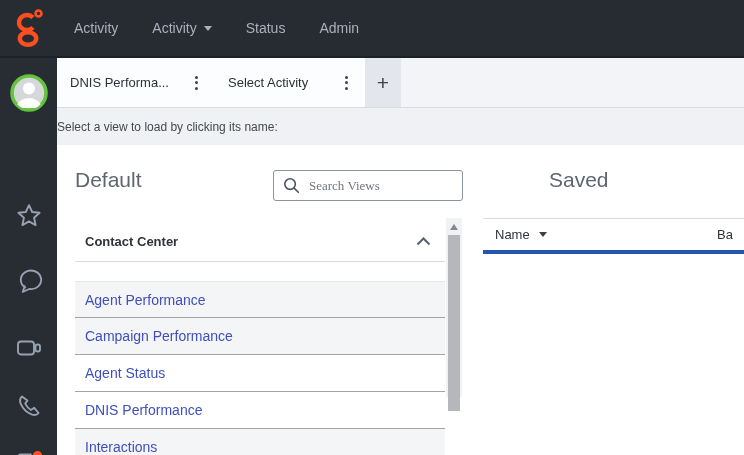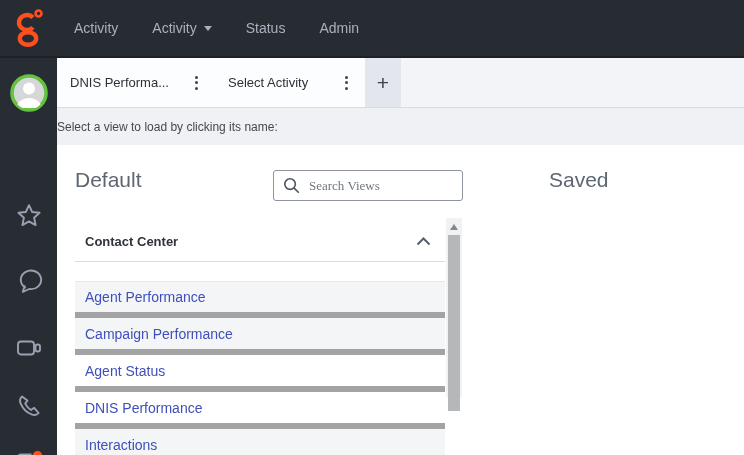--- a/index.html
+++ b/index.html
@@ -58,21 +58,21 @@
                    font-family:Liberation Serif, serif;color:#000000;background:transparent;}
   .searchbox input::placeholder{color:#6f7882;}
 
   .viewlist{position:absolute;left:18px;top:77px;width:370px;}
   .group-row{height:39px;display:flex;align-items:center;justify-content:space-between;
              border-bottom:1px solid #d9dbde;cursor:pointer;}
   .group-label{font-size:13px;font-weight:bold;color:#303439;padding-left:10px;text-align:center;}
   .group-chevron{padding-right:14px;display:flex;}
   .rows{margin-top:19px;}
   .view-row{height:37px;display:flex;align-items:center;padding-left:10px;box-sizing:border-box;
-            border-bottom:6px solid #a3a3a3;cursor:pointer;}
+            border-bottom:1px solid #a3a3a3;cursor:pointer;}
   .view-row.first{border-top:1px solid #e7e8ea;}
   .view-row.alt{background:#f4f5f7;}
   .view-link{font-size:14px;color:#3f4fbb;}
 
   
   .scrollbar{position:absolute;left:389px;top:73px;bottom:0;width:16px;background:#f1f2f3;}
   .scroll-up{position:absolute;top:6px;left:4px;width:0;height:0;cursor:pointer;
              border-left:4px solid transparent;border-right:4px solid transparent;
              border-bottom:6px solid #85898f;}
   .scroll-thumb{position:absolute;top:17px;left:2px;width:12px;height:176px;background:#b5b7ba;cursor:pointer;}
@@ -231,16 +231,25 @@
         </div>
       </div>
 
       <div class="scrollbar">
         <span class="scroll-up"></span>
         <span class="scroll-thumb"></span>
       </div>
 
       <div class="panel-title title-saved">Saved</div>
 
+      <div class="saved-table">
+        <div class="col-name">
+          <span>Name</span>
+          <span class="sort-caret"></span>
+        </div>
+        <div class="col-based">
+          <span>Ba</span>
+        </div>
+      </div>
 
     </div>
   </div>
 </div>
 
 </body></html>

